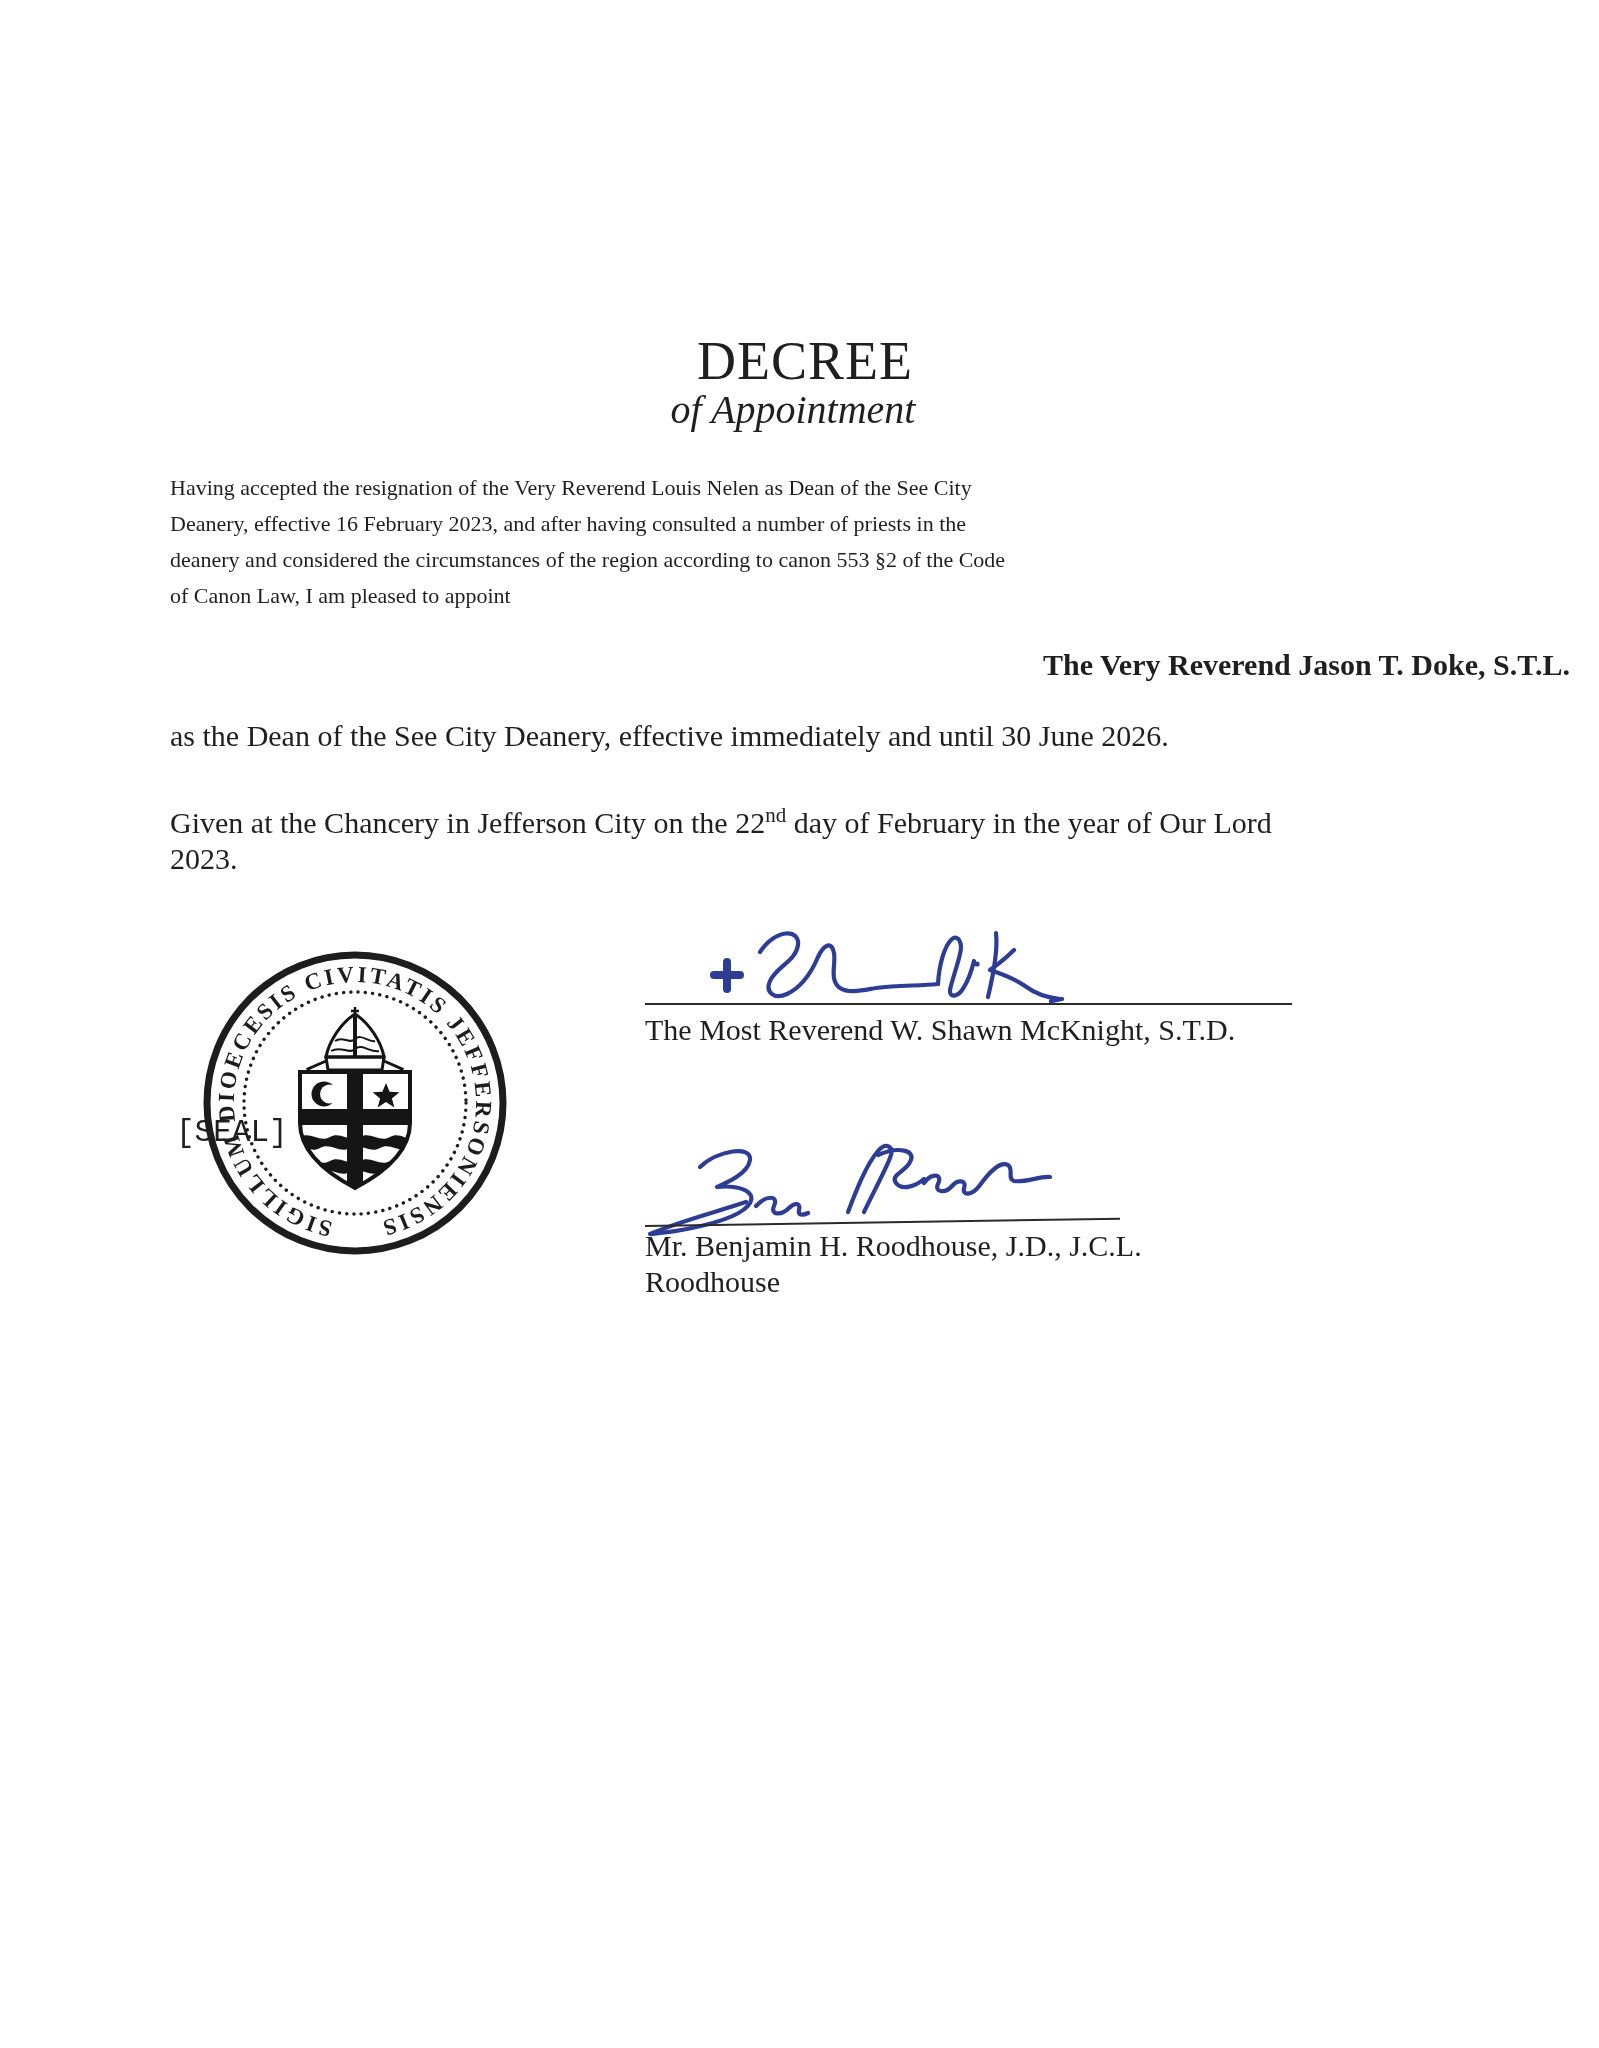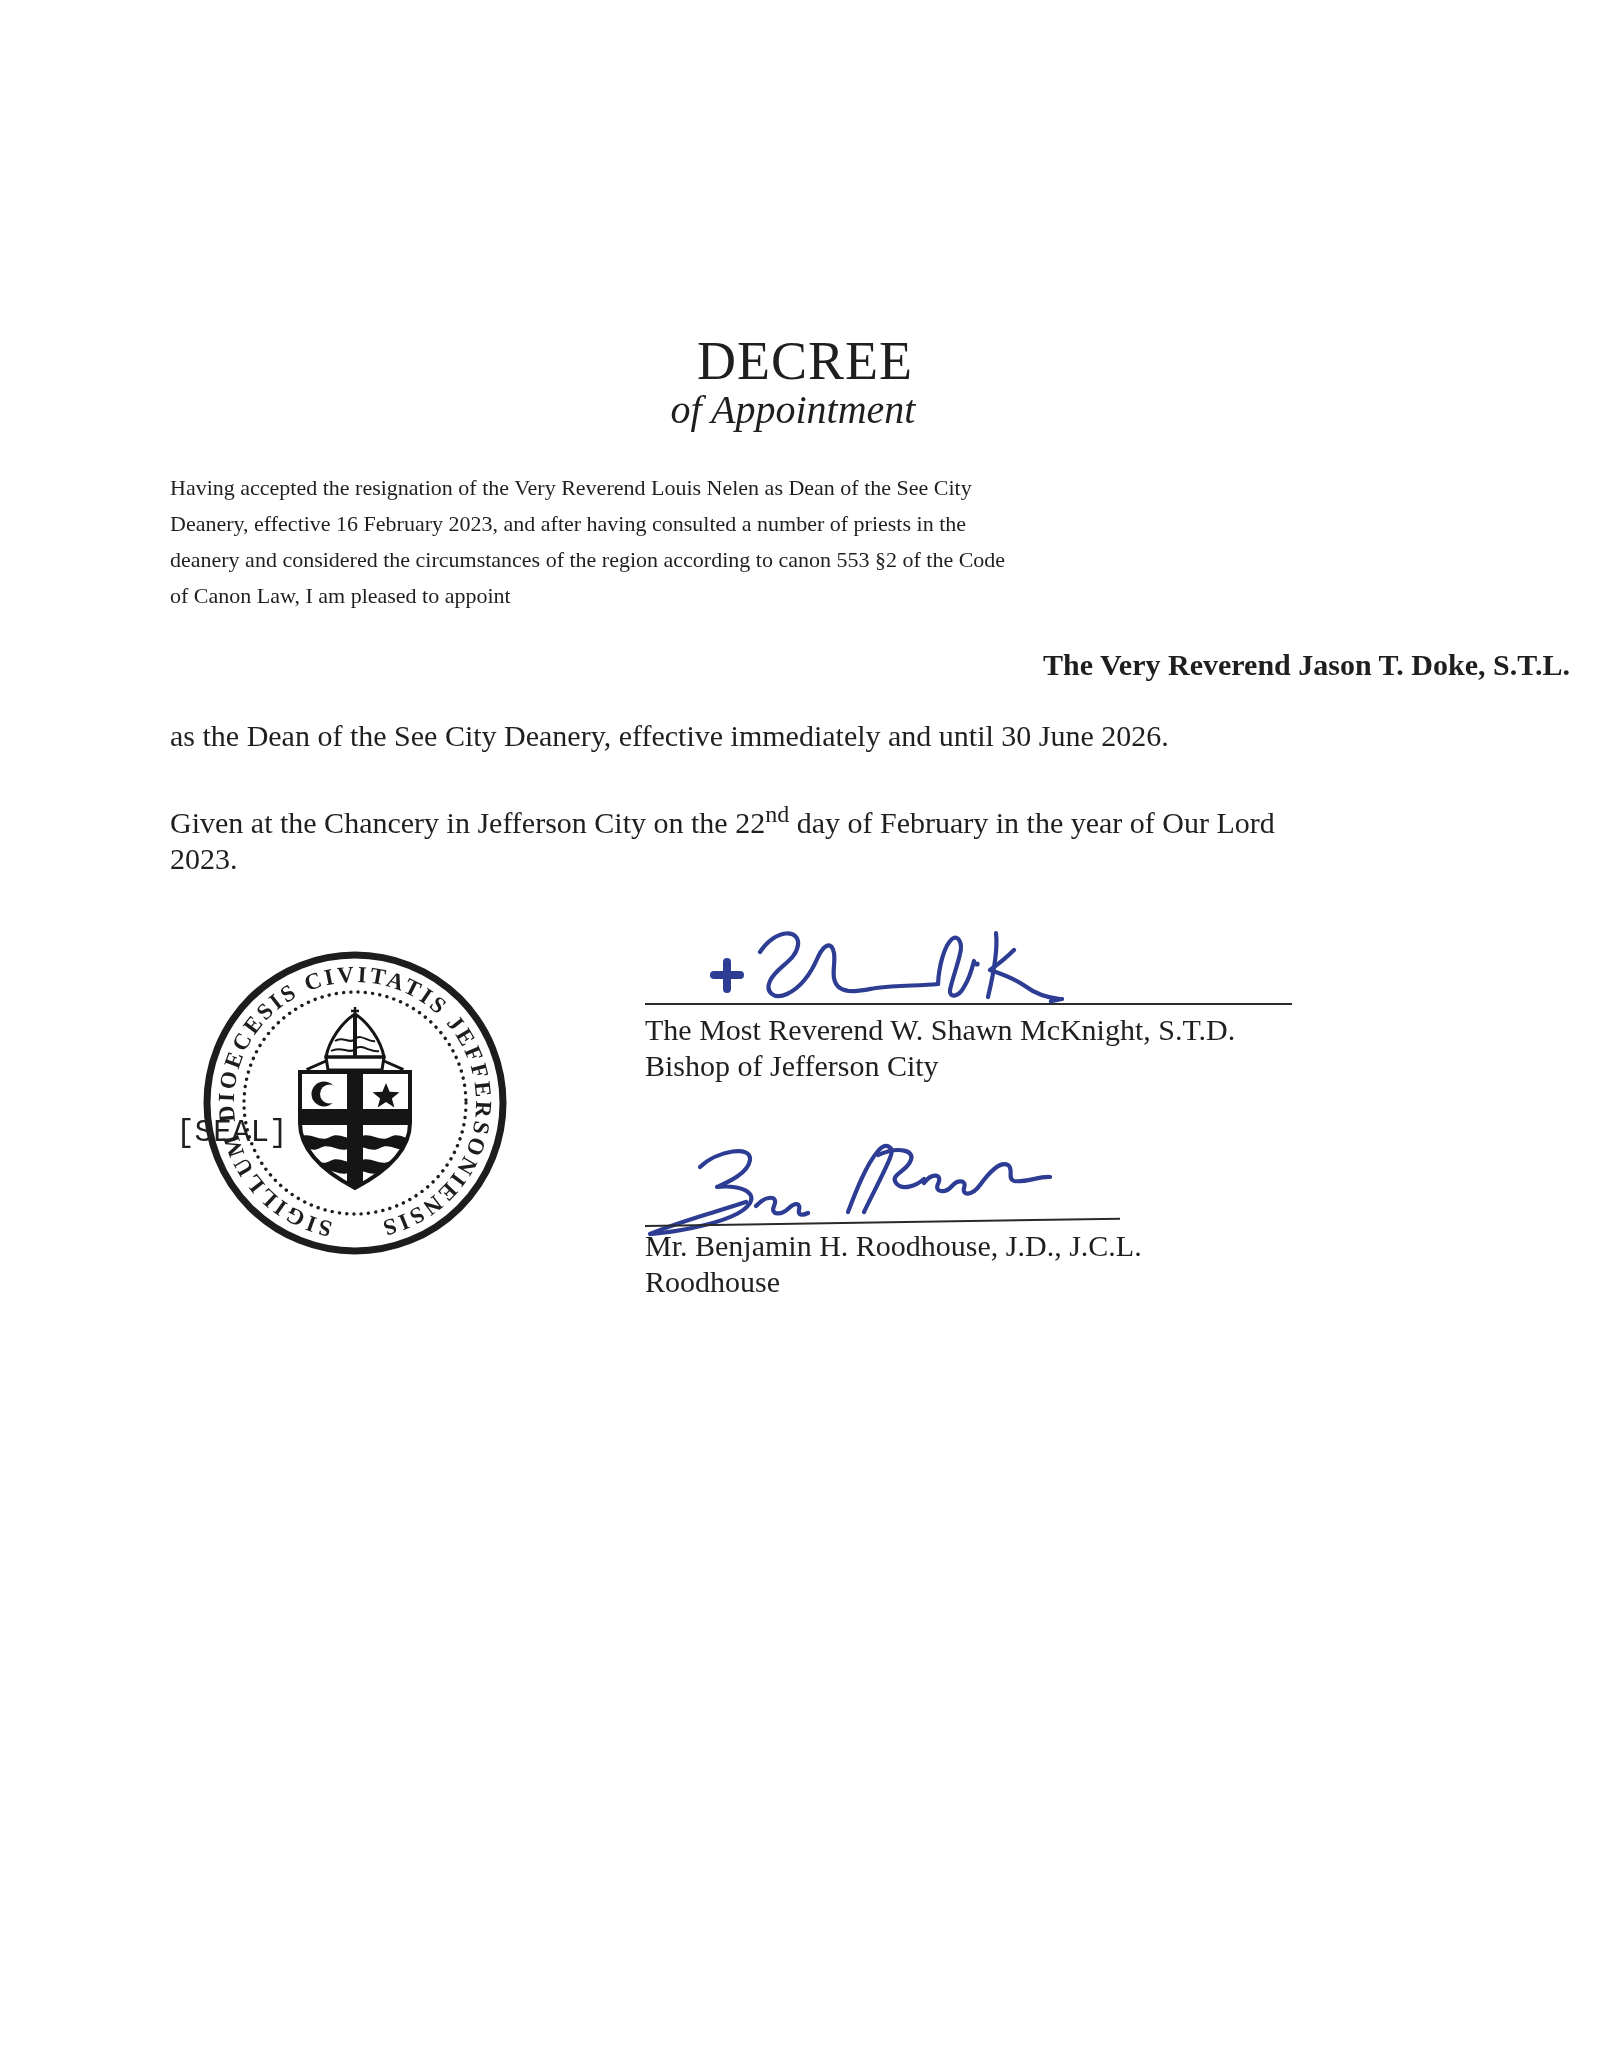--- a/index.html
+++ b/index.html
@@ -9,21 +9,21 @@
     -webkit-font-smoothing:antialiased;
   }
   .abs{position:absolute;}
   .center{left:0;width:1570px;text-align:center;}
   .doc-title{top:334px;font-size:54px;letter-spacing:1px;line-height:1;padding-left:20px;}
   .doc-subtitle{top:390px;font-size:40px;font-style:italic;line-height:1;padding-left:8px;}
   .body-par{left:170px;top:470px;font-size:22px;line-height:36px;white-space:nowrap;}
   .appointee{top:650px;font-size:30px;font-weight:bold;line-height:1;text-align:right;}
   .effective{left:170px;top:718px;font-size:30px;line-height:36px;white-space:nowrap;}
   .given{left:170px;top:805px;font-size:30px;line-height:36px;white-space:nowrap;}
-  .given sup{font-size:24px;vertical-align:super;line-height:0;}
+  .given sup{font-size:21px;vertical-align:super;line-height:0;}
   .seal-svg{left:200px;top:948px;}
   .seal-bracket{left:176px;top:1117px;font-size:31px;line-height:1;z-index:5;font-family:Liberation Mono, monospace;}
   .sig-name{left:645px;font-size:30px;line-height:36px;white-space:nowrap;}
   .sig-rule{left:645px;width:647px;height:0;border-top:2px solid #2a2a2a;}
   .ink-svg{left:600px;z-index:4;}
 </style>
 </head>
 <body>
 
 <div class="abs center doc-title">DECREE</div>
@@ -105,21 +105,20 @@
       <path d="M 938,984 C 939,966 944,946 952,939 C 958,934 963,943 960,954 C 957,967 952,980 950,990 C 949,998 958,998 964,987 C 969,979 972,969 974,961"></path>
       <path d="M 996,933 C 998,950 994,972 988,997"></path>
       <path d="M 1014,950 C 1005,959 997,965 990,970 C 1002,974 1014,978 1025,986 C 1037,995 1050,998 1060,999 C 1044,1003 1052,1001 1062,999"></path>
     </g>
     <circle cx="977" cy="964" r="2.6" fill="#2e3d94" stroke="none"></circle>
   </g>
 </svg>
 <div class="abs sig-rule" style="top:1003px"></div>
 <div class="abs sig-name" style="top:1012px">
   <div>The Most Reverend W. Shawn McKnight, S.T.D.</div>
-  <div>Bishop of Jefferson City</div>
 </div>
 
 <svg class="abs ink-svg" style="top:1130px" width="520" height="110" viewBox="600 1130 520 110">
   <g stroke="#2e3d94" fill="none" stroke-linecap="round" stroke-linejoin="round" stroke-width="4.2">
     <g>
       <path d="M 650,1234 C 680,1221 716,1212 746,1202"></path>
       <path d="M 700,1167 C 718,1150 752,1145 750,1160 C 748,1174 726,1183 717,1187 C 736,1185 757,1190 750,1203 C 743,1215 716,1223 692,1228 C 678,1231 662,1233 652,1234"></path>
       <path d="M 756,1206 C 766,1195 779,1195 774,1206 C 770,1215 781,1216 789,1208 C 795,1202 801,1203 799,1210 C 798,1215 802,1216 808,1213"></path>
       <path d="M 848,1212 C 856,1191 866,1165 878,1151 C 886,1142 895,1146 890,1158 C 885,1171 871,1197 864,1212"></path>
       <path d="M 878,1155 C 898,1146 917,1150 910,1162 C 905,1172 890,1175 896,1183 C 902,1191 916,1186 924,1179"></path>

